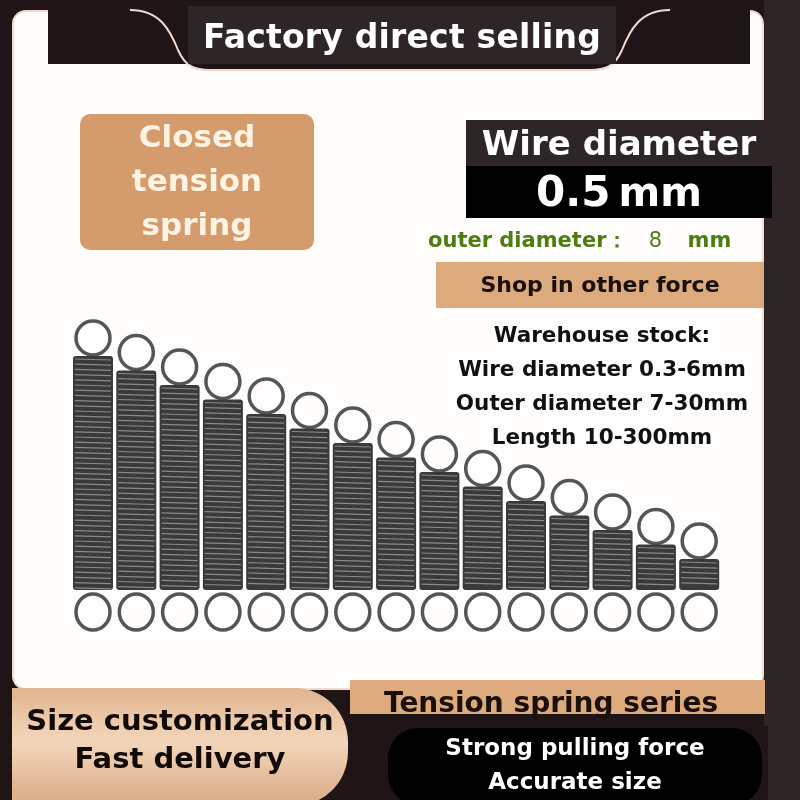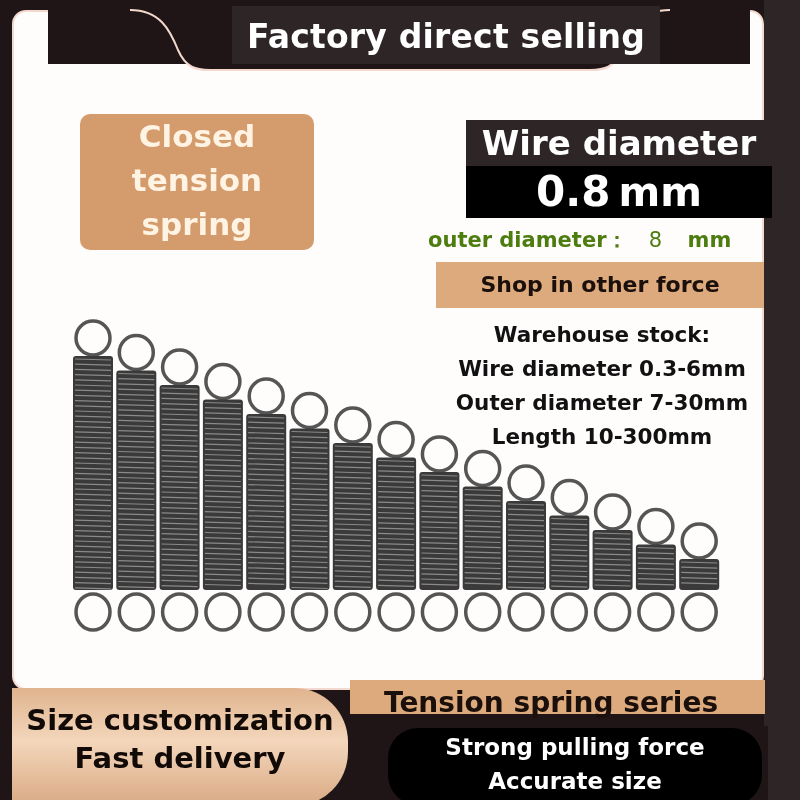--- a/index.html
+++ b/index.html
@@ -4,21 +4,21 @@
 <style>
   html, body { margin:0; padding:0; }
   body { width:800px; height:800px; position:relative; overflow:hidden;
     background:#1f1516; font-family:"DejaVu Sans", "Liberation Sans", sans-serif; }
   .canvas { position:absolute; left:12px; top:10px; width:752px; height:680px;
     background:#fffdfc; border-radius:14px; border:2px solid #f3d9cd; box-sizing:border-box; }
   .top-banner { position:absolute; left:48px; top:0; width:702px; height:64px; background:#1f1516;
     }
   .top-title { position:absolute; left:188px; top:6px; height:58px; width:428px;
     background:#2e2526; color:#fff; font-weight:bold; font-size:33px;
-    line-height:62px; text-align:center; letter-spacing:0.2px;margin-left:44px; }
+    line-height:62px; text-align:center; letter-spacing:0.2px; }
   .right-bar { position:absolute; right:0; top:0; width:36px; height:800px; background:#2e2526; }
   .left-bar { position:absolute; left:0; top:0; width:12px; height:800px; background:#1f1516; }
 
   .closed-badge { position:absolute; left:80px; top:114px; width:234px; height:136px;
     background:#d49c6c; border-radius:10px; color:#fff3e4; font-weight:bold;
     font-size:31px; line-height:44px; text-align:center; box-sizing:border-box; }
 
   .wire-label { position:absolute; left:466px; top:120px; width:306px; height:56px;
     background:#2e2526; color:#fff; font-weight:bold; font-size:34px; line-height:46px; text-align:center; }
   .wire-value { position:absolute; left:466px; top:166px; width:306px; height:52px;
@@ -65,21 +65,21 @@
 </svg>
 <div class="top-title">Factory direct selling</div>
 
 <div class="closed-badge">
   <div>Closed</div>
   <div>tension spring</div>
 </div>
 
 <div class="wire-label">Wire diameter</div>
 <div class="wire-value">
-  <span>0.8</span><span style="font-size:40px;margin-left:8px">mm</span>
+  <span>0.5</span><span style="font-size:40px;margin-left:8px">mm</span>
 </div>
 <div class="outer-line"><span>outer diameter：</span><span style="display:inline-block;width:36px;text-align:center;font-weight:normal;margin-left:10px">8</span><span style="margin-left:14px">mm</span></div>
 
 <div class="shop-bar">Shop in other force</div>
 
 <div class="stock">
   <div>Warehouse stock:</div>
   <div>Wire diameter 0.3-6mm</div>
   <div>Outer diameter 7-30mm</div>
   <div>Length 10-300mm</div>

